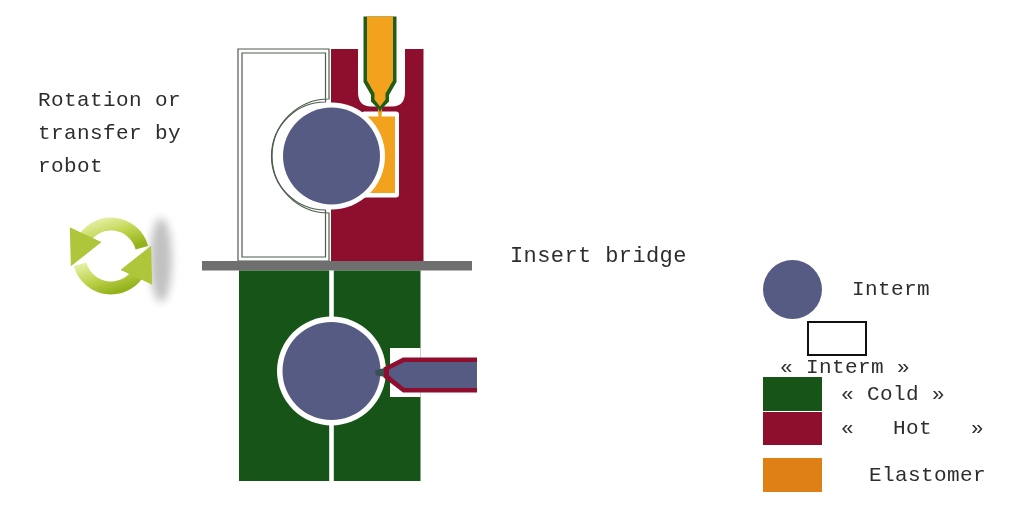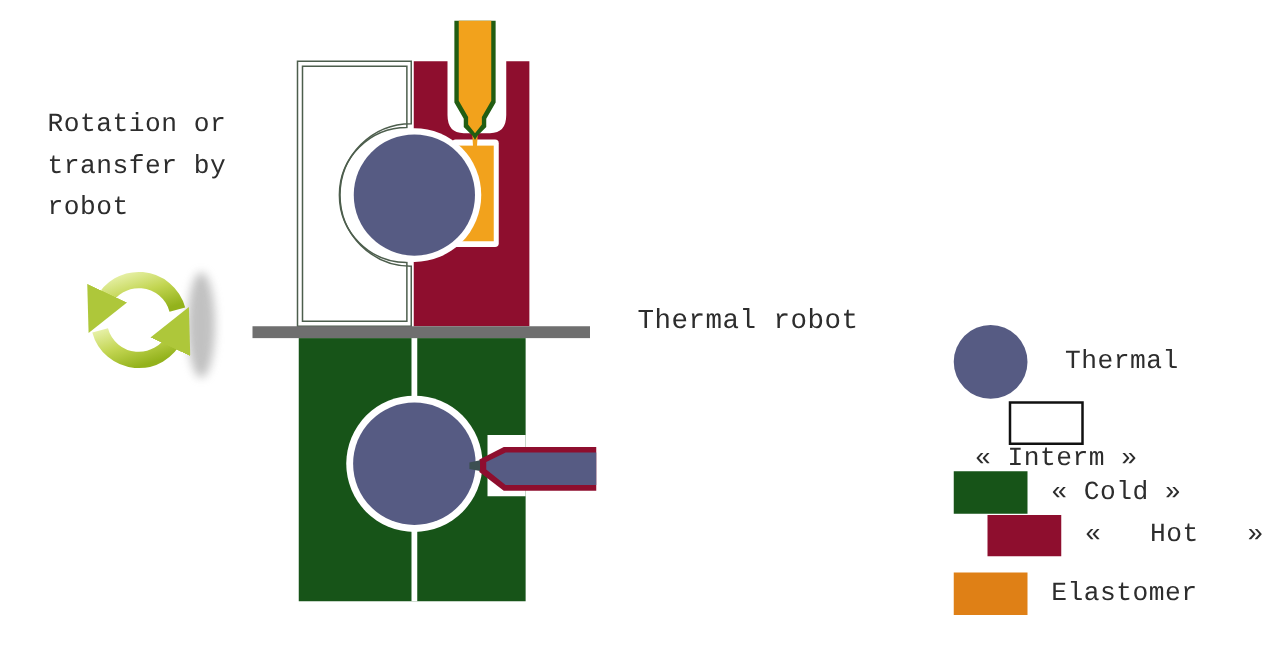--- a/index.html
+++ b/index.html
@@ -15,22 +15,22 @@
   .lrow{position:absolute;left:763px;display:flex;align-items:center;}
   .lrow .swatch{flex:0 0 auto;}
   .lrow .llabel{font-size:21px;letter-spacing:.4px;white-space:pre;}
   .row-insert{top:260px;height:59px;}
   .row-insert .swatch{width:59px;height:59px;border-radius:50%;}
   .row-insert .llabel{margin-left:30px;}
   .row-interm{top:321px;height:36px;flex-direction:column;}
   .row-interm .swatch{width:56px;height:31px;border:2.5px solid #111;}
   .row-interm .llabel{margin-left:17px;}
   .row-cold{top:377px;height:34px;}
-  .row-hot{top:412px;height:33px;margin-left:27px;}
-  .row-elast{top:458px;height:34px;}
+  .row-hot{top:412px;height:33px;}
+  .row-elast{top:458px;height:34px;gap:28px;}
   .row-cold .swatch,.row-hot .swatch,.row-elast .swatch{width:59px;height:100%;}
   .row-cold .llabel,.row-hot .llabel,.row-elast .llabel{margin-left:19px;}
   
   .interm-line{fill:none;stroke:#4d5e4d;stroke-width:1.2;}
   .interm-fill{fill:#ffffff;stroke:#4d5e4d;stroke-width:1.2;}
   .hot-fill{fill:#8e0e2e;}
   .cold-fill{fill:#175418;}
   .white-fill{fill:#ffffff;}
   .insert-fill{fill:#565b83;}
   .elast-fill{fill:#f2a21c;}
@@ -39,21 +39,21 @@
   .connector-fill{fill:#3c4f52;}
 </style>
 </head>
 <body>
 
 <div class="stage">
 
   <div class="txt rotation-label">Rotation or
 transfer by
 robot</div>
-  <div class="txt thermal-label">Thermal robot</div>
+  <div class="txt thermal-label">Insert bridge</div>
 
   <svg width="1024" height="516" viewBox="0 0 1024 516">
     <defs>
       <linearGradient id="iconGrad" x1="0" y1="0" x2="0.8" y2="1">
         <stop offset="0" stop-color="#e6f0a6"></stop>
         <stop offset="0.5" stop-color="#c2d551"></stop>
         <stop offset="1" stop-color="#93b21c"></stop>
       </linearGradient>
       <filter id="softBlur" x="-60%" y="-60%" width="220%" height="220%">
         <feGaussianBlur stdDeviation="4"></feGaussianBlur>
@@ -107,21 +107,21 @@
     <g>
       <path class="hot-fill" d="M477,357.5 H403 L383.5,367.5 V377.5 L403,392.5 H477 Z"></path>
       <path class="insert-fill" d="M477,362 H404.5 L389,369.5 V375.5 L404.5,388 H477 Z"></path>
       <path class="connector-fill" d="M375.5,370 L384,368.2 V376.8 L375.5,375.2 Z"></path>
     </g>
   </svg>
 
   <div>
     <div class="lrow row-insert">
       <span class="swatch" style="background-color: rgb(86, 91, 131);"></span>
-      <span class="llabel">Thermal</span>
+      <span class="llabel">Interm</span>
     </div>
     <div class="lrow row-interm">
       <span class="swatch" style="background-color: rgb(255, 255, 255);"></span>
       <span class="llabel">«&nbsp;Interm&nbsp;»</span>
     </div>
     <div class="lrow row-cold">
       <span class="swatch" style="background-color: rgb(23, 84, 24);"></span>
       <span class="llabel">«&nbsp;Cold&nbsp;»</span>
     </div>
     <div class="lrow row-hot">

